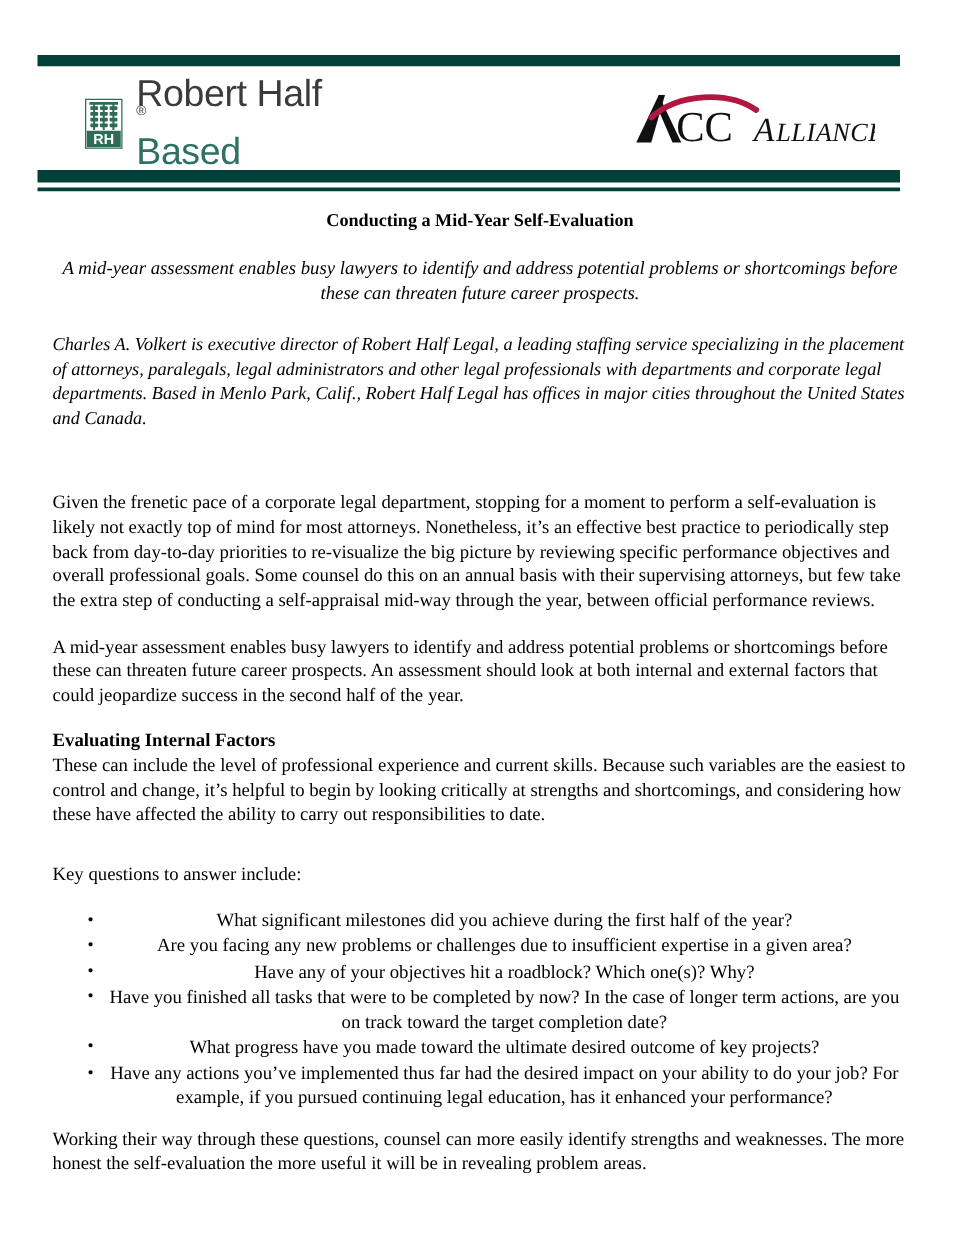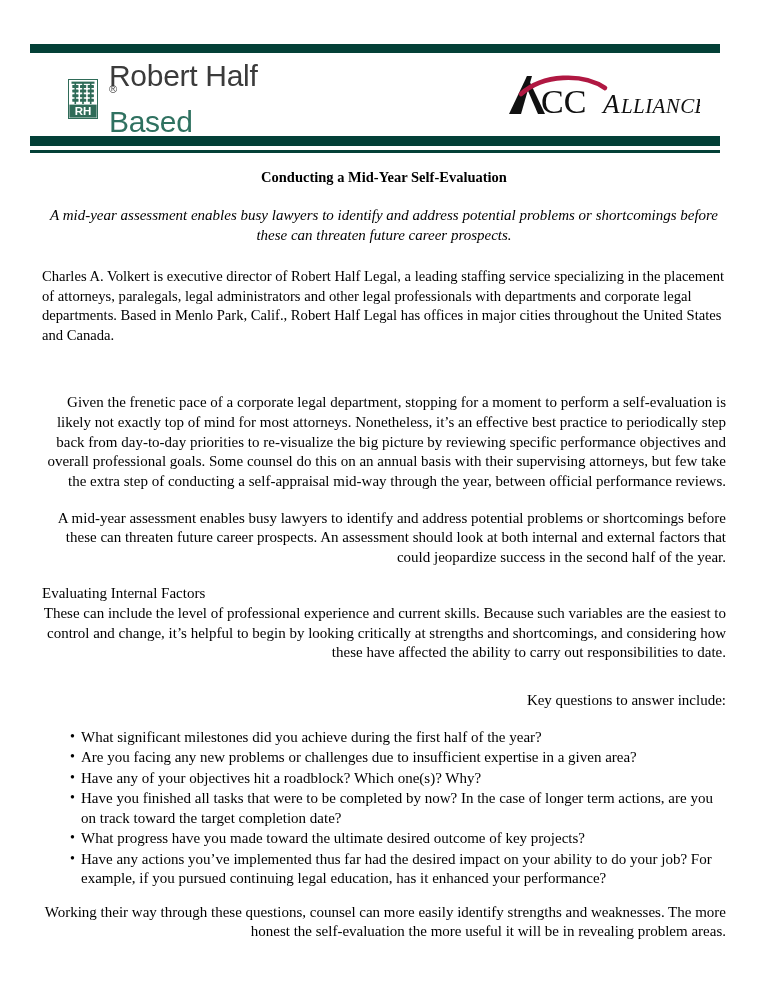--- a/index.html
+++ b/index.html
@@ -137,50 +137,52 @@
     margin: 0 0 22px 0;
     padding: 0 2px;
   }
   .art-byline {
     text-align: center;
     font-size: 15px;
     line-height: 1.25;
     margin: 0 0 24px 0;
   }
   .art-bio {
+    font-style: italic;
     font-size: 14.6px;
     line-height: 1.34;
     margin: 0 0 48px 0;
   }
   .para {
     font-size: 15px;
     line-height: 1.31;
     margin: 0 0 17px 0;
-    text-align: right;
+    text-align: left;
   }
   .para.tight { margin-bottom: 16px; }
   .heading {
     font-size: 15px;
-    font-weight: normal;
+    font-weight: bold;
     line-height: 1.31;
     margin: 0;
   }
 
   ul.qlist {
     margin: 6px 0 14px 0;
     padding-left: 28px;
     list-style: none;
   }
   ul.qlist li {
     font-size: 15px;
     line-height: 1.30;
     margin: 0 0 1px 0;
     position: relative;
     padding-left: 11px;
     text-indent: 0;
+    text-align: center;
   }
   ul.qlist li::before {
     content: "\2022";
     position: absolute;
     left: 0;
     top: 0;
     font-size: 14px;
   }
   .spacer-sm { height: 12px; }
 </style>

